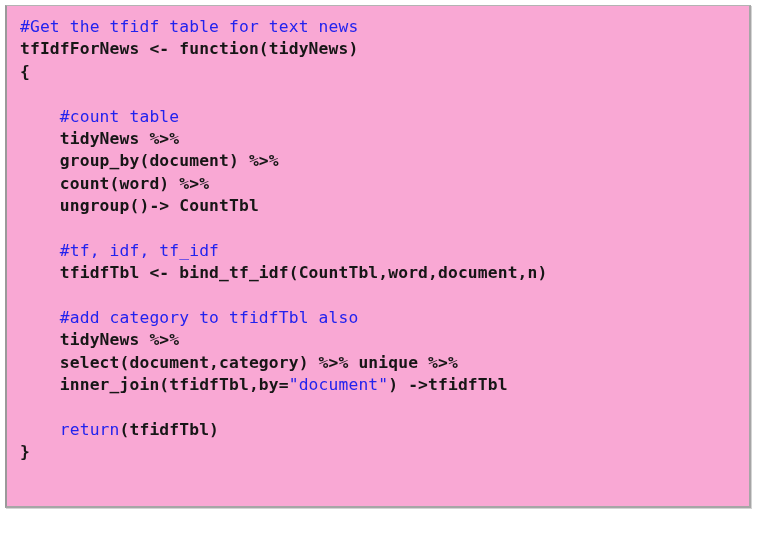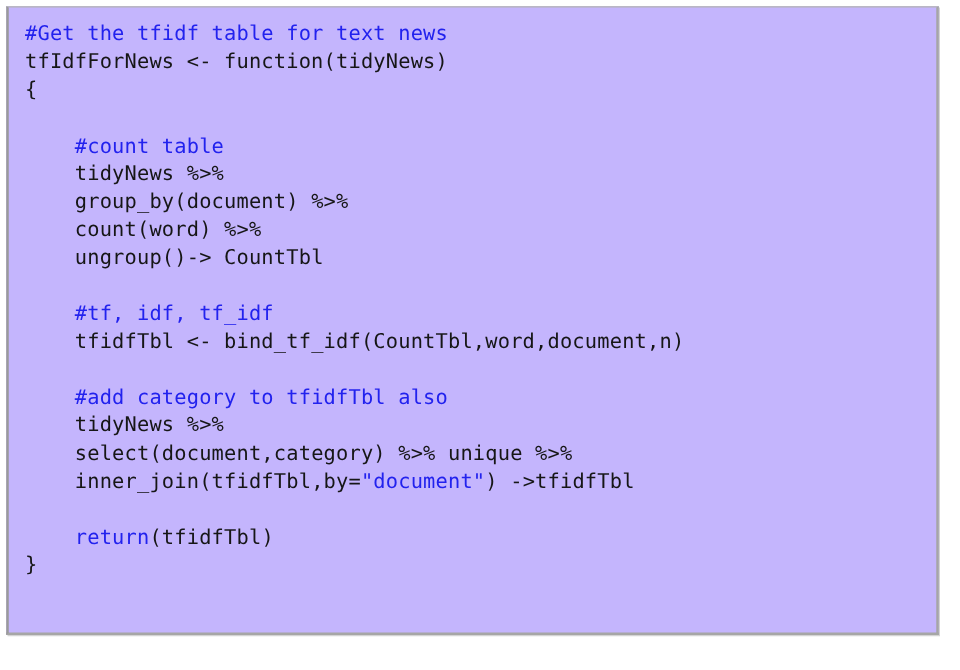--- a/index.html
+++ b/index.html
@@ -14,21 +14,21 @@
     overflow: hidden;
   }
 
   #code-card {
     position: absolute;
     left: 5px;
     top: 5px;
     width: 746px;
     height: 503px;
     box-sizing: border-box;
-    background: #c4b5fd;
+    background: #f9a8d4;
     border: 1px solid #b3b3b3;
     border-left: 2px solid #9a9a9a;
     border-right: 2px solid #a6a6a6;
     border-bottom: 2px solid #a6a6a6;
     box-shadow: 1px 1px 0 0 #d4d4d4;
     padding-left: 37px;
   }
 
   #code-block {
     position: absolute;
@@ -52,20 +52,20 @@
     height: 22.4px;
     white-space: pre;
   }
   .ln.blank {
     height: 22.4px;
   }
 
   .cm { color: #2222ee; }
   .kw { color: #2222ee; }
   .st { color: #2222ee; }
-  .pl { color: #161616; }
+  .pl { color: #161616; font-weight: bold; }
 </style>
 </head>
 <body>
 
 <div id="code-card">
   <pre id="code-block"><span class="ln"><span class="cm">#Get the tfidf table for text news</span></span><span class="ln"><span class="pl">tfIdfForNews &lt;- function(tidyNews)</span></span><span class="ln"><span class="pl">{</span></span><span class="ln blank">&nbsp;</span><span class="ln">    <span class="cm">#count table</span></span><span class="ln">    <span class="pl">tidyNews %&gt;%</span></span><span class="ln">    <span class="pl">group_by(document) %&gt;%</span></span><span class="ln">    <span class="pl">count(word) %&gt;%</span></span><span class="ln">    <span class="pl">ungroup()-&gt; CountTbl</span></span><span class="ln blank">&nbsp;</span><span class="ln">    <span class="cm">#tf, idf, tf_idf</span></span><span class="ln">    <span class="pl">tfidfTbl &lt;- bind_tf_idf(CountTbl,word,document,n)</span></span><span class="ln blank">&nbsp;</span><span class="ln">    <span class="cm">#add category to tfidfTbl also</span></span><span class="ln">    <span class="pl">tidyNews %&gt;%</span></span><span class="ln">    <span class="pl">select(document,category) %&gt;% unique %&gt;%</span></span><span class="ln">    <span class="pl">inner_join(tfidfTbl,by=</span><span class="st">"document"</span><span class="pl">) -&gt;tfidfTbl</span></span><span class="ln blank">&nbsp;</span><span class="ln">    <span class="kw">return</span><span class="pl">(tfidfTbl)</span></span><span class="ln"><span class="pl">}</span></span></pre>
 </div>
 
 </body></html>

